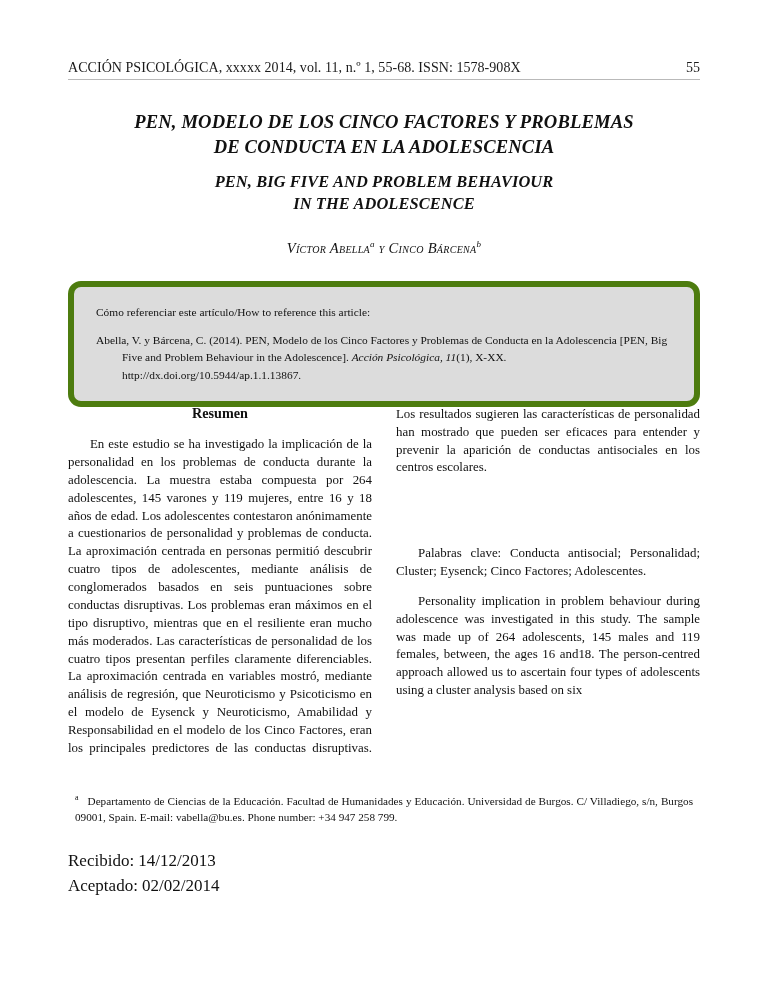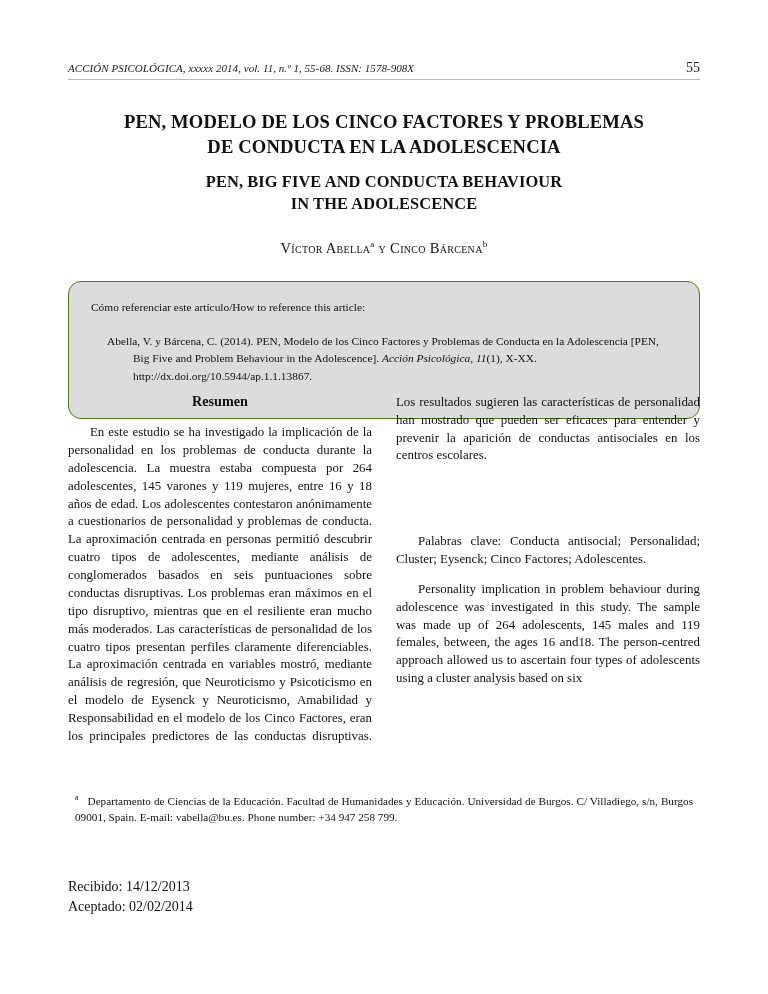--- a/index.html
+++ b/index.html
@@ -28,38 +28,38 @@
     left: 68px;
     top: 60px;
     width: 632px;
     border-bottom: 1.6px solid #b9b9b9;
     padding-bottom: 3px;
     display: flex;
     align-items: baseline;
     justify-content: space-between;
   }
   .running-head-text {
-    font-style: italic;
-    font-size: 11px;
+    font-size: 14px;
     letter-spacing: 0.05px;
     color: #1a1a1a;
     white-space: nowrap;
   }
   .running-head-folio {
     font-size: 14px;
     color: #1a1a1a;
   }
 
   
   .title-block {
     position: absolute;
     left: 68px;
     top: 110px;
     width: 632px;
     text-align: center;
+    font-style: italic;
   }
   .title-es {
     font-size: 18.6px;
     font-weight: bold;
     line-height: 1.32;
     letter-spacing: 0.15px;
   }
   .title-en {
     font-size: 16.4px;
     font-weight: bold;
@@ -81,41 +81,41 @@
   }
 
   
   .cite-box {
     position: absolute;
     left: 68px;
     top: 281px;
     width: 632px;
     box-sizing: border-box;
     background: #dcdcdc;
-    border: 1px solid #4d7c0f;
+    border: 6px solid #4d7c0f;
     border-radius: 13px;
     padding: 17px 22px 16px 22px;
     font-size: 11.4px;
     line-height: 1.55;
   }
   .cite-head {
     margin: 0 0 10px 0;
   }
   .cite-body {
-    margin: 16px;
+    margin: 0;
     padding-left: 26px;
     text-indent: -26px;
   }
   .cite-body .it { font-style: italic; }
 
   
   .cols {
     position: absolute;
     left: 68px;
-    top: 393px;
+    top: 405px;
     width: 632px;
     display: flex;
     gap: 24px;
   }
   .col {
     width: 304px;
   }
   .sec-head {
     text-align: center;
     font-size: 14.2px;
@@ -150,43 +150,43 @@
     font-size: 0.72em;
     vertical-align: super;
     line-height: 0;
     margin-right: 9px;
   }
 
   
   .dates {
     position: absolute;
     left: 68px;
-    top: 877px;
-    font-size: 14px;
+    top: 849px;
+    font-size: 17px;
     line-height: 1.45;
   }
   .dates div { white-space: nowrap; }
 </style>
 </head>
 <body>
 
 <div class="page">
 
   <div class="running-head">
     <span class="running-head-text">ACCIÓN PSICOLÓGICA, xxxxx 2014, vol. 11, n.º 1, 55-68. ISSN: 1578-908X</span>
     <span class="running-head-folio">55</span>
   </div>
 
   <div class="title-block">
     <div class="title-es">
       <div>PEN, MODELO DE LOS CINCO FACTORES Y PROBLEMAS</div>
       <div>DE CONDUCTA EN LA ADOLESCENCIA</div>
     </div>
     <div class="title-en">
-      <div>PEN, BIG FIVE AND CONDUCTA BEHAVIOUR</div>
+      <div>PEN, BIG FIVE AND PROBLEM BEHAVIOUR</div>
       <div>IN THE ADOLESCENCE</div>
     </div>
     <div class="authors">
       <span>Víctor Abella</span><sup>a</sup><span> y </span><span>Cinco Bárcena</span><sup>b</sup>
     </div>
   </div>
 
   <div class="cite-box">
     <p class="cite-head">Cómo referenciar este artículo/How to reference this article:</p>
     <p class="cite-body"><span>Abella, V. y Bárcena, C. (2014). PEN, Modelo de los Cinco Factores y Problemas de Conducta en la Adolescencia [PEN, Big Five and Problem Behaviour in the Adolescence]. </span><span class="it">Acción Psicológica, 11</span><span>(1), X-XX. http://dx.doi.org/10.5944/ap.1.1.13867.</span></p>

